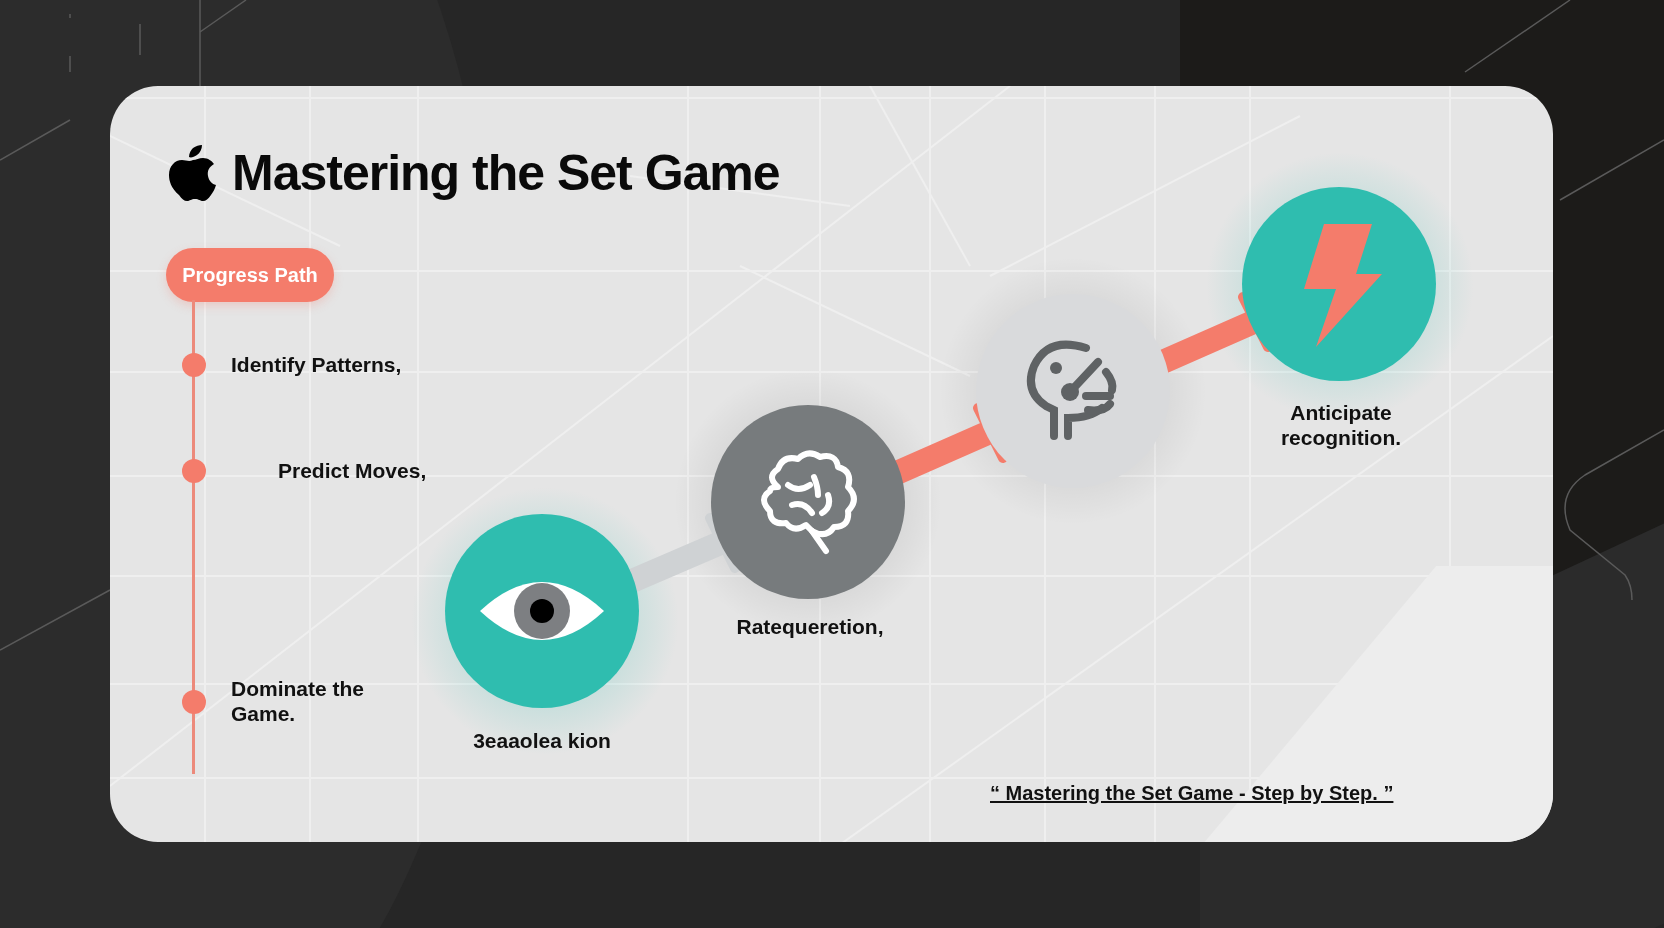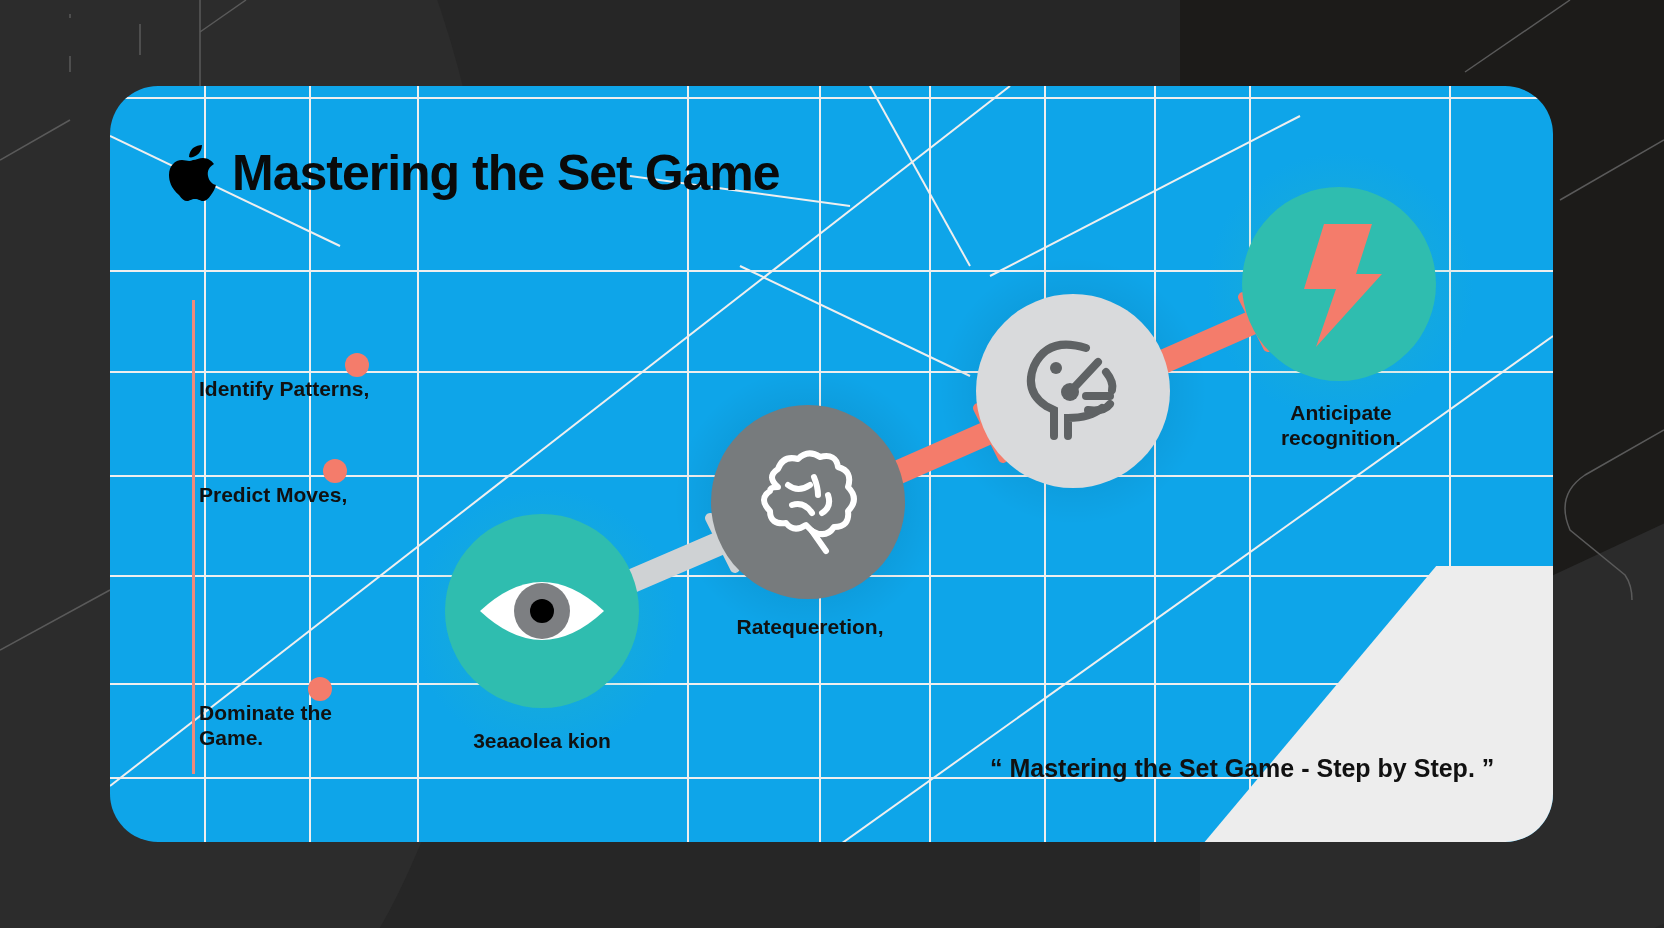--- a/index.html
+++ b/index.html
@@ -18,21 +18,21 @@
     background: #1c1b19; border-radius: 0 0 0 60px;
   }
   .bg-shape-br {
     position: absolute; left: 1200px; top: 600px; width: 600px; height: 400px;
     background: #2b2b2b; transform: skewY(-25deg);
   }
   svg.bg-lines { position: absolute; left: 0; top: 0; }
 
   .card {
     position: absolute; left: 110px; top: 86px; width: 1443px; height: 756px;
-    background: #0ea5e9; border-radius: 48px; overflow: hidden;
+    background: #e5e5e5; border-radius: 48px; overflow: hidden;
   }
   .card svg.grid { position: absolute; left: 0; top: 0; }
   .card .shade {
     position: absolute; left: 1150px; top: 480px; width: 500px; height: 420px;
     background: #ededed; transform: skewX(-40deg);
   }
 
   .title-row {
     position: absolute; left: 58px; top: 58px; display: flex; align-items: center; gap: 14px;
   }
@@ -43,36 +43,37 @@
 
   .pill {
     position: absolute; left: 56px; top: 162px; width: 168px; height: 54px;
     background: #f47c6b; border-radius: 27px; color: #fff;
     font-size: 20px; font-weight: 700; display: flex; align-items: center; justify-content: center;
     box-shadow: 0 4px 10px rgba(244,124,107,0.25);
   }
   .timeline-line {
     position: absolute; left: 82px; top: 214px; width: 3px; height: 474px; background: #ec8a7b;
   }
-  .tl-item { position: absolute; left: 64px; display: flex; align-items: flex-end; flex-direction: column; }
+  .tl-item { position: absolute; left: 72px; display: flex; align-items: center; }
   .tl-dot { width: 24px; height: 24px; border-radius: 50%; background: #f47c6b; margin-top: 0px; flex: none; }
   .tl-text { margin-left: 25px; font-size: 21px; font-weight: 700; color: #111; line-height: 25px; margin-top: -1px; }
 
   .node {
     position: absolute; width: 194px; height: 194px; border-radius: 50%;
     display: flex; align-items: center; justify-content: center;
   }
   .glow { position: absolute; border-radius: 50%; }
   .node-label {
     position: absolute; text-align: center; font-size: 21px; font-weight: 700; color: #111; line-height: 25px;
     width: 240px;
   }
   .quote {
-    position: absolute; left: 880px; top: 668px; font-size: 25px; font-weight: 700; color: #111;
+    position: absolute; left: 880px; top: 696px; font-size: 20px; font-weight: 700; color: #111;
     white-space: nowrap;
+    text-decoration: underline;
   }
   svg.arrows { position: absolute; left: 0; top: 0; pointer-events: none; }
 </style>
 </head>
 <body>
 
 <div class="bg-shape-left"></div>
 <div class="bg-shape-right"></div>
 <div class="bg-shape-br"></div>
 <svg class="bg-lines" width="1664" height="928">
@@ -121,27 +122,28 @@
   </svg>
   <div class="shade"></div>
 
   <div class="title-row">
     <svg class="apple" viewBox="0 0 50 58">
       <path fill="#000" d="M34 1c0 4-2 8-5 10-3 2-6 3-8 2 0-4 2-7 4-9 3-2 6-3 9-3z M25 16c3 0 6-2 10-2 5 0 9 3 11 6-5 3-7 7-6 12 1 5 4 8 8 9-1 4-3 7-5 10-3 4-5 6-8 6s-4-2-8-2-5 2-8 2-5-2-8-6C3 44 1 37 1 31c0-9 6-15 13-15 4 0 7 2 11 0z"></path>
     </svg>
     <div class="title">Mastering the Set Game</div>
   </div>
 
+  <div class="pill">Progress Path</div>
   <div class="timeline-line"></div>
 
   <div class="tl-item" style="top:267px;">
     <div class="tl-dot"></div>
     <div class="tl-text" style="white-space:pre-line;">Identify Patterns,</div>
   </div>
-  <div class="tl-item" style="top:373px;">
+  <div class="tl-item" style="top:373px;gap:47px;">
     <div class="tl-dot"></div>
     <div class="tl-text" style="white-space:pre-line;">Predict Moves,</div>
   </div>
   <div class="tl-item" style="top:591px;">
     <div class="tl-dot"></div>
     <div class="tl-text" style="white-space:pre-line;">Dominate the
 Game.</div>
   </div>
 
   <div class="glow" style="left:300px;top:400px;width:270px;height:270px;background:radial-gradient(circle, rgba(47,189,175,0.18) 40%, rgba(47,189,175,0) 70%);"></div>

